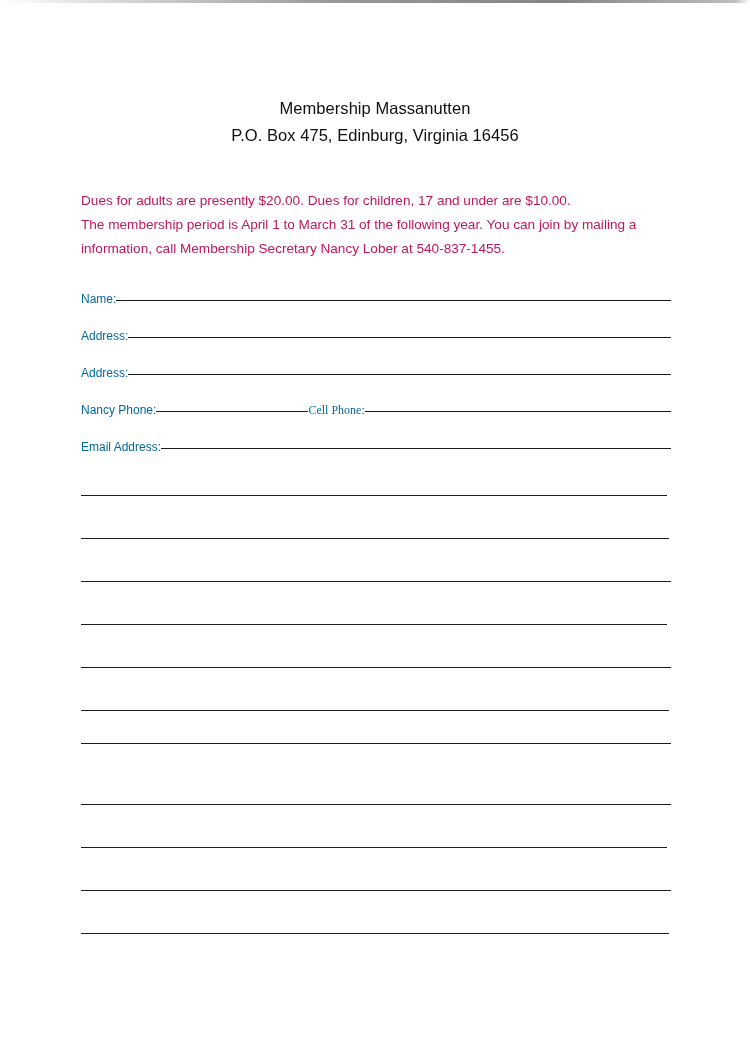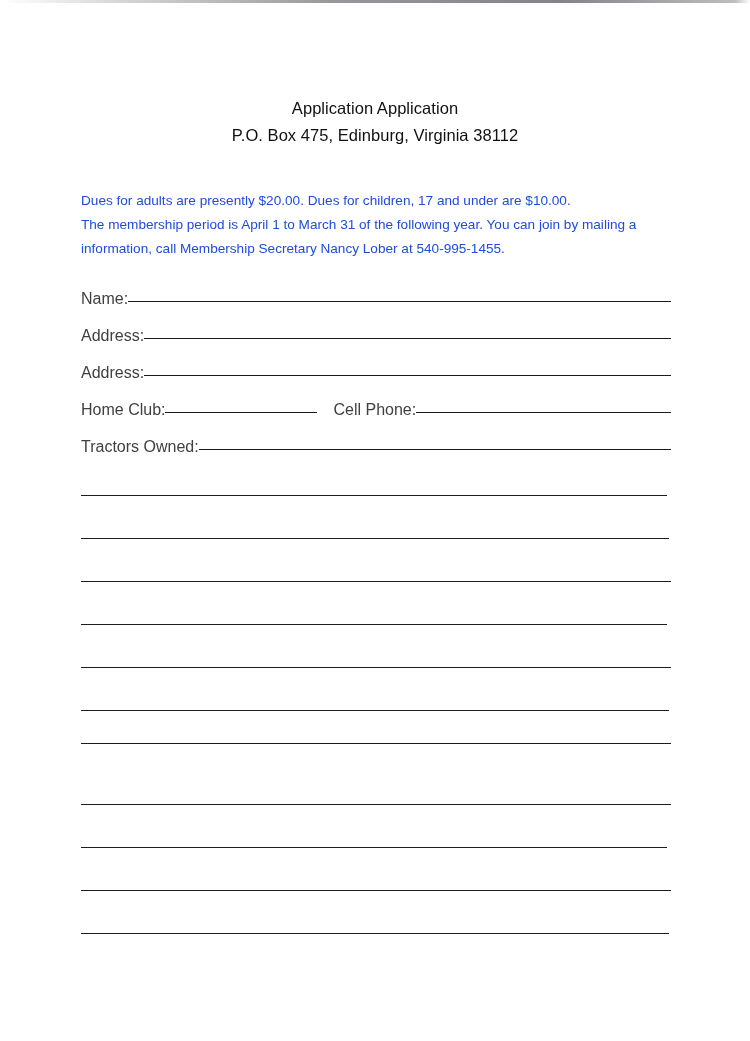--- a/index.html
+++ b/index.html
@@ -55,65 +55,66 @@
   }
 
   
   .intro {
     position: absolute;
     left: 81px;
     top: 189px;
     width: 588px;
     font-size: 13.6px;
     line-height: 24.2px;
-    color: #1d4ed8;
+    color: #be185d;
   }
   .intro-line { white-space: nowrap; }
 
   
   .form {
     position: absolute;
     left: 81px;
     top: 288px;
     width: 590px;
   }
 
   .field-row {
     position: relative;
     height: 37px;
     display: flex;
     align-items: baseline;
     width: 100%;
   }
 
   .field-label {
-    font-size: 16px;
+    font-size: 12px;
     line-height: 22px;
-    color: #404040;
+    color: #0369a1;
     white-space: nowrap;
     flex: 0 0 auto;
   }
 
   
   .field-rule {
     flex: 1 1 auto;
     height: 0;
     border-bottom: 1.6px solid #1b1b1b;
     position: relative;
     top: -2px;
     margin-left: 0px;
   }
 
   
   .field-rule.fixed-phone {
     flex: 0 0 152px;
   }
 
   .field-label.inline-second {
-    margin-left: 16px;
+    margin-left: 0px;
+    font-family: Liberation Serif, serif;
   }
 
   
   .blank-row {
     position: relative;
     height: 43px;
     width: 100%;
   }
   .blank-rule {
     position: absolute;
@@ -129,59 +130,59 @@
   .section-gap { height: 14px; }
 </style>
 </head>
 <body>
 
 <div class="page">
 
   <div class="scan-edge-top"></div>
 
   <div class="headings">
-    <div class="heading-line">Application Application</div>
-    <div class="heading-line">P.O. Box 475, Edinburg, Virginia 38112</div>
+    <div class="heading-line">Membership Massanutten</div>
+    <div class="heading-line">P.O. Box 475, Edinburg, Virginia 16456</div>
   </div>
 
   <div class="intro">
     <div class="intro-line">Dues for adults are presently $20.00.  Dues for children, 17 and under are $10.00.</div>
     <div class="intro-line">The membership period is April 1 to March 31 of the following year.  You can join by mailing a</div>
-    <div class="intro-line">information, call Membership Secretary Nancy Lober at 540-995-1455.</div>
+    <div class="intro-line">information, call Membership Secretary Nancy Lober at 540-837-1455.</div>
   </div>
 
   <div class="form">
 
     <div class="field-row">
       <span class="field-label">Name:</span>
       <span class="field-rule"></span>
     </div>
 
     <div class="field-row">
       <span class="field-label">Address:</span>
       <span class="field-rule"></span>
     </div>
 
     <div class="field-row">
       <span class="field-label">Address:</span>
       <span class="field-rule"></span>
     </div>
 
     <div class="field-row">
-      <span class="field-label">Home Club:</span>
+      <span class="field-label">Nancy Phone:</span>
       <span class="field-rule fixed-phone"></span>
       <span class="field-label inline-second">Cell Phone:</span>
       <span class="field-rule"></span>
     </div>
 
-
-    <div class="field-row">
-      <span class="field-label">Tractors Owned:</span>
-      <span class="field-rule"></span>
-    </div>
+    <div class="field-row">
+      <span class="field-label">Email Address:</span>
+      <span class="field-rule"></span>
+    </div>
+
 
     <div class="blank-row">
       <span class="blank-rule"></span>
     </div>
     <div class="blank-row">
       <span class="blank-rule"></span>
     </div>
     <div class="blank-row">
       <span class="blank-rule"></span>
     </div>

